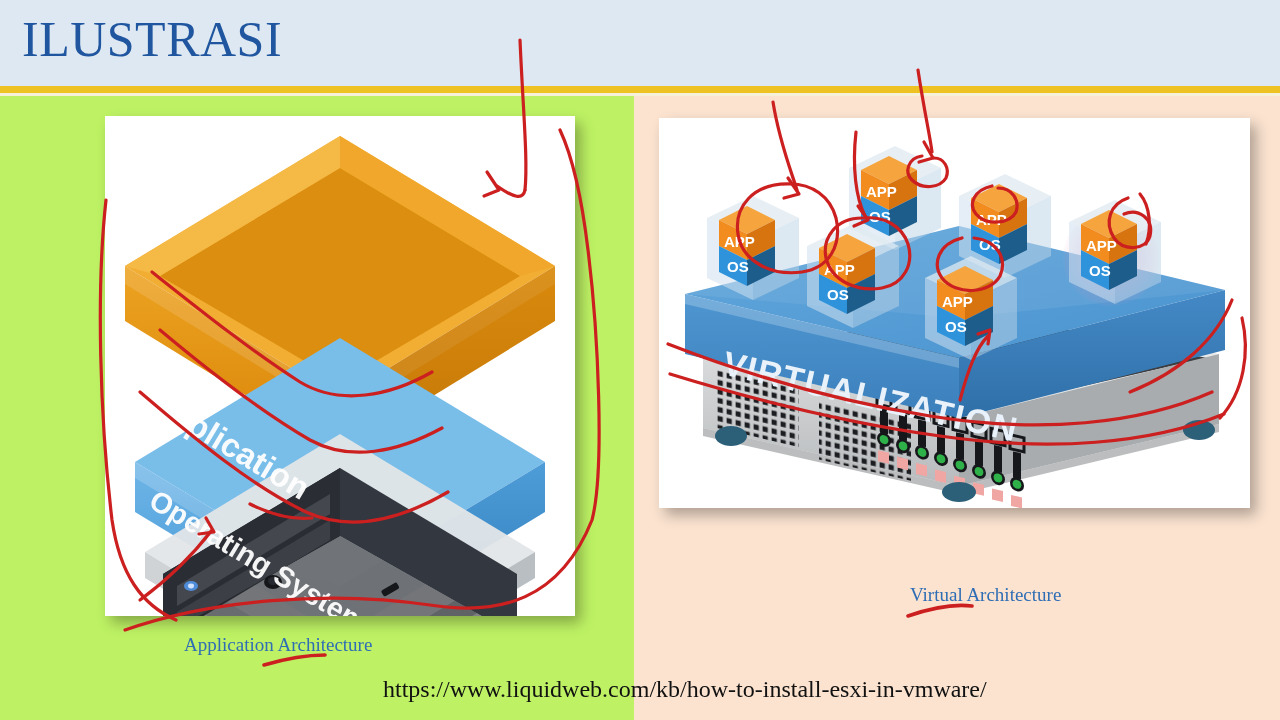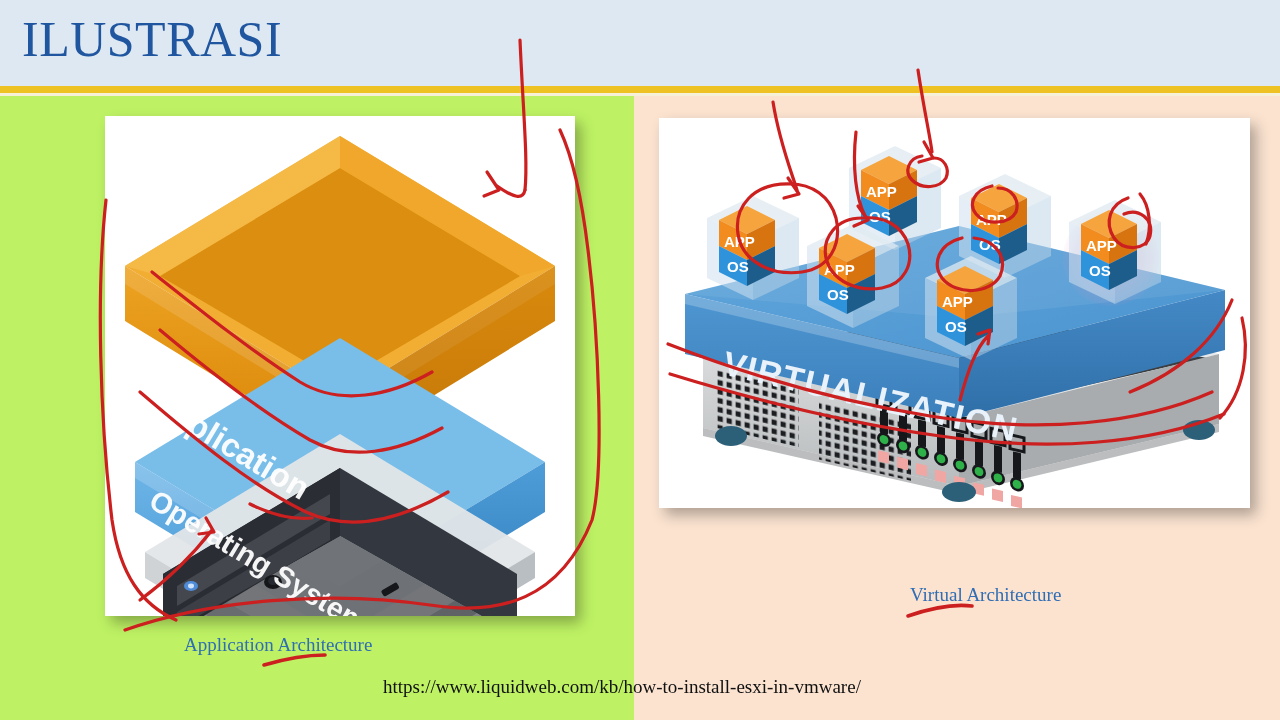--- a/index.html
+++ b/index.html
@@ -71,21 +71,21 @@
     color: #2f6db5;
     font-size: 19px;
     white-space: nowrap;
   }
   #caption-traditional { left: 184px; top: 634px; }
   #caption-virtual     { left: 893px; top: 584px; margin-left: 17px; }
 
   #source-url {
     position: absolute;
     left: 383px; top: 676px;
-    font-size: 19px;
+    font-size: 24px;
     color: #111111;
     white-space: nowrap;
   }
 
   
   #annotations {
     position: absolute; left: 0; top: 0;
     width: 1280px; height: 720px;
     pointer-events: none;
   }

